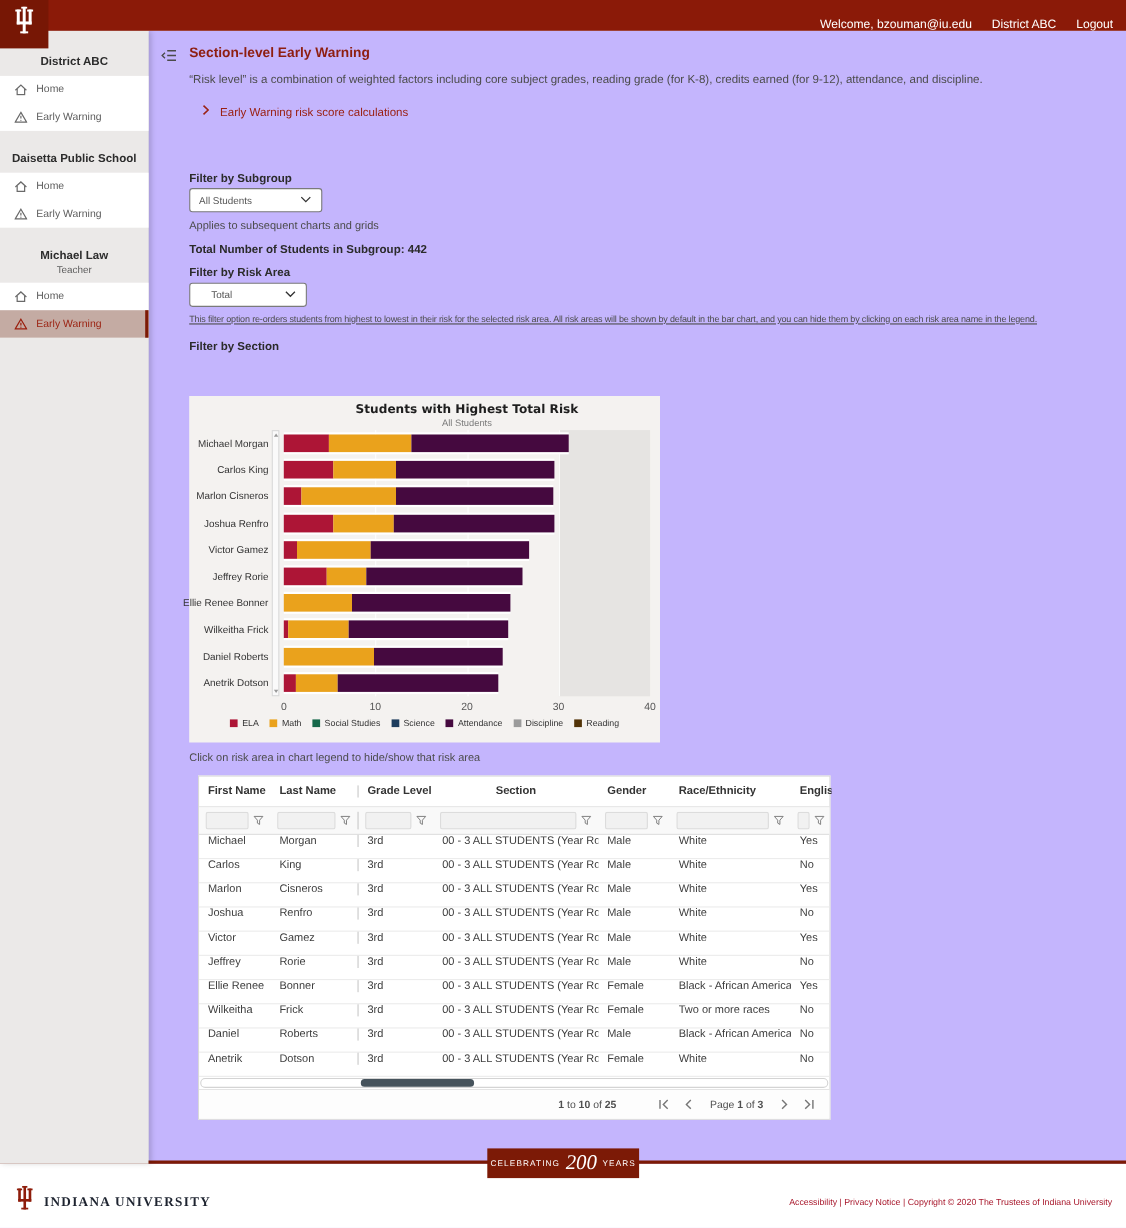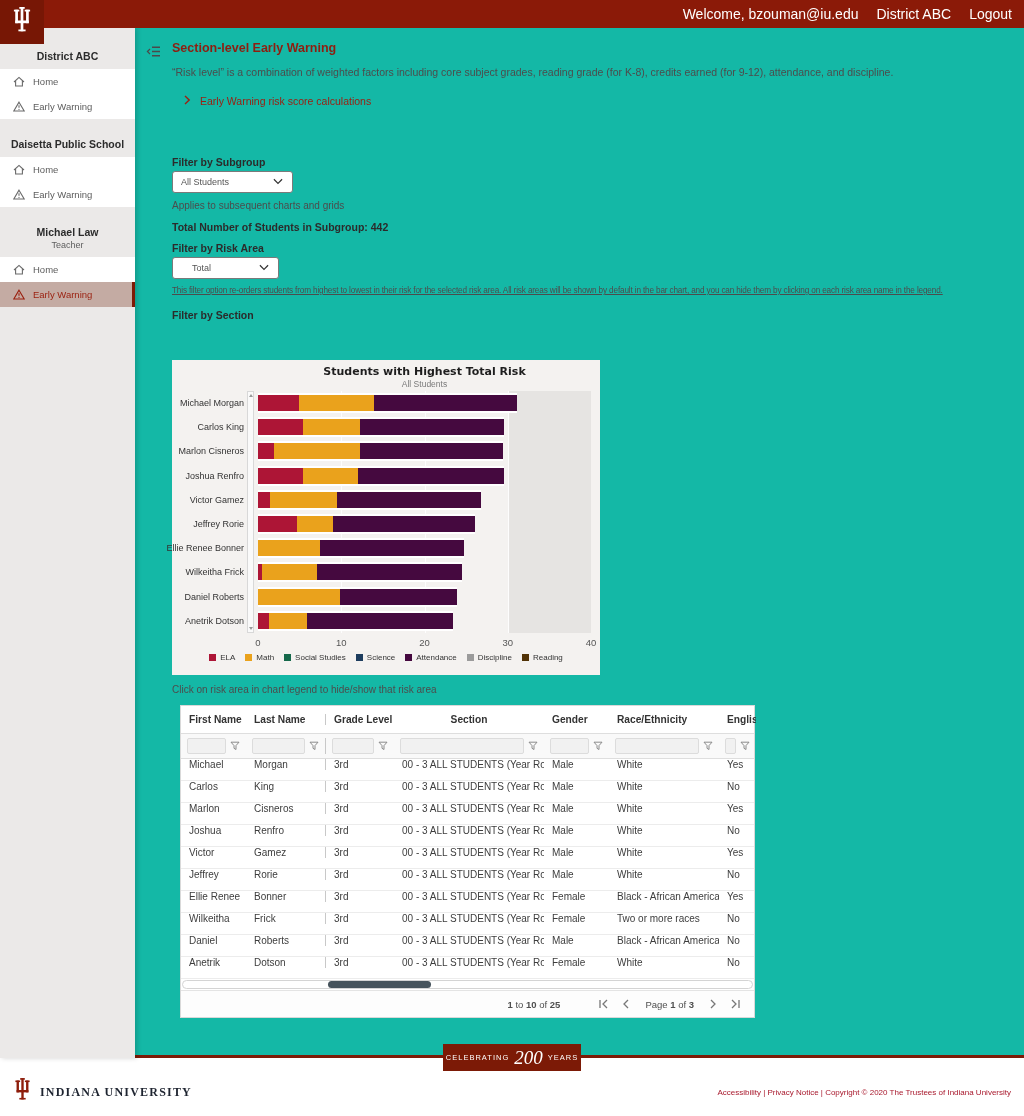--- a/index.html
+++ b/index.html
@@ -8,38 +8,38 @@
   .page { position:relative; width:1024px; height:1116px; background:#fff; }
 
   
   .topbar { position:absolute; left:0; top:0; width:1024px; height:28px;
     background:#8b1a08; z-index:6; display:flex; align-items:center; }
   .logo-box { position:absolute; left:0; top:0; width:44px; height:44px;
     background:#771705; z-index:7; display:flex; align-items:center; justify-content:center; }
   .brand { position:absolute; left:52px; top:0; height:28px; display:flex; align-items:center;
     color:#fff; font-size:11px; font-weight:bold; letter-spacing:.4px; }
   .topbar-right { position:absolute; right:12px; top:0; height:28px; display:flex;
-    align-items:center; gap:18px; color:#fff; font-size:14px; }
+    align-items:flex-end; gap:18px; color:#fff; font-size:11px; }
 
   
   .sidebar { position:absolute; left:0; top:28px; width:135px; height:1030px;
     background:#ebe9e8; box-shadow:2px 0 5px rgba(0,0,0,.18); z-index:4; padding-top:16px; }
   .sb-group-header { padding:6px 4px 7px; text-align:center; }
   .sb-group-title { font-size:10.5px; font-weight:bold; color:#2c2c2c; }
   .sb-group-sub { font-size:9px; color:#5e5e5e; margin-top:2px; }
   .sb-items { background:#fff; margin-bottom:13px; }
   .sb-item { display:flex; align-items:center; gap:8px; height:25px; padding-left:13px;
     font-size:9.5px; color:#5d5d5d; cursor:pointer; }
   .sb-item .sb-icon { display:flex; align-items:center; }
   .sb-item.selected { background:#c4aba3; color:#9a1f0e; border-right:3px solid #7c1a06; }
   .sb-item.selected svg path, .sb-item.selected svg line { stroke:#9a1f0e; }
   .sb-item.selected svg circle { fill:#9a1f0e; }
 
   
-  .main { position:absolute; left:135px; top:28px; width:889px; height:1030px; background:#14b8a6; }
+  .main { position:absolute; left:135px; top:28px; width:889px; height:1030px; background:#c4b5fd; }
   .collapse-btn { position:absolute; left:11px; top:16px; cursor:pointer; }
   .page-title { position:absolute; left:37px; top:13px; font-size:12.5px; font-weight:bold; color:#8e1e10; }
   .page-intro { position:absolute; left:37px; top:38px; width:845px; font-size:10.5px; color:#4c4c4c; }
   .expander { position:absolute; left:49px; top:67px; display:flex; align-items:center; gap:9px;
     color:#9a2113; font-size:10.5px; cursor:pointer; }
 
   .f-label { position:absolute; left:37px; font-size:10.5px; font-weight:bold; color:#2b2b2b; }
   .select-box { position:absolute; left:37px; height:22px; background:#fff; border:1px solid #7a7a7a;
     border-radius:3px; display:flex; align-items:center; justify-content:space-between;
     padding:0 9px 0 8px; font-size:9px; color:#555; cursor:pointer; }

